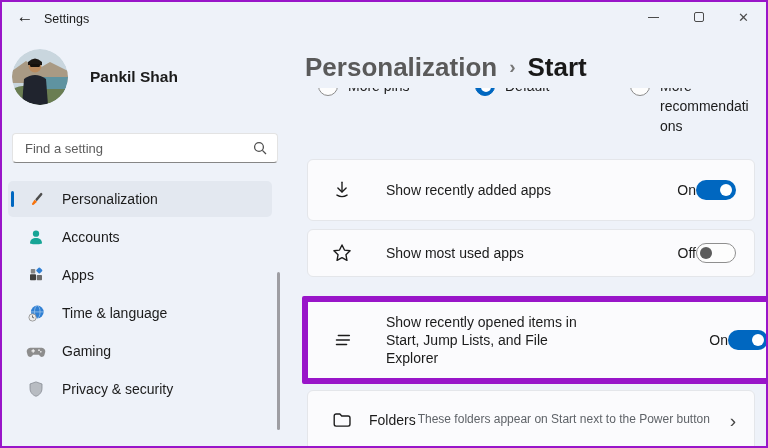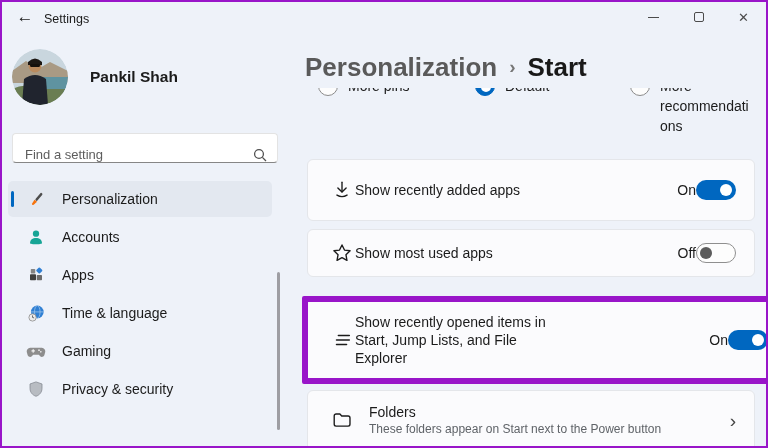--- a/index.html
+++ b/index.html
@@ -19,21 +19,21 @@
   .max-glyph { width:10px; height:10px; border:1.2px solid #4b4b4b; border-radius:2px; display:block; }
   .close-glyph { font-size:13px; color:#4b4b4b; line-height:1; }
 
   
   .profile { position:absolute; left:12px; top:48px; width:270px; height:58px; display:flex; align-items:center; cursor:pointer; }
   .avatar { width:56px; height:56px; border-radius:50%; overflow:hidden; flex:0 0 56px; }
   .profile-name { margin-left:22px; font-size:15.5px; font-weight:bold; }
 
   .searchbox { position:absolute; left:12px; top:133px; width:266px; height:30px; background:#ffffff;
                border:1px solid #e3e3e3; border-bottom:1px solid #868686; border-radius:4px;
-               display:flex; align-items:flex-end;gap:8px; }
+               display:flex; align-items:center;gap:8px; }
   .searchbox input { flex:1; border:none; outline:none; background:transparent; font-family:inherit;
                      font-size:13px; color:#1b1b1b; padding:0 6px 0 12px; }
   .searchbox input::placeholder { color:#5d5d5d; opacity:1; }
   .search-icon { margin-right:10px; display:flex; }
 
   .nav { position:absolute; left:8px; top:181px; width:264px; }
   .nav-item { position:relative; height:36px; margin-bottom:2px; border-radius:5px; display:flex; align-items:center;
               padding-left:18px; cursor:pointer; }
   .nav-item.selected { background:#e3e8f0; }
   .nav-item.selected::before { content:""; position:absolute; left:3px; top:10px; width:3px; height:16px;
@@ -61,23 +61,23 @@
 
   .card { position:absolute; left:14px; width:448px; background:#fbfbfd; border:1px solid #e4e6ea; border-radius:6px;
           display:flex; align-items:center; padding:0 18px 0 22px; cursor:pointer; }
   .card-1 { top:71px;  height:62px; }
   .card-2 { top:141px; height:48px; }
   .card-4 { top:302px; height:60px; border-bottom-left-radius:0; border-bottom-right-radius:0; }
   .hl-box { position:absolute; left:9px; top:208px; width:490px; border:6px solid #9915c9; border-radius:2px; }
   .hl-box .card { position:static; width:100%; height:76px; border-radius:2px; border:none; }
 
   .row-icon { width:24px; height:24px; flex:0 0 24px; display:flex; align-items:center; justify-content:center; }
-  .row-title { margin-left:1px; font-size:14px; }
+  .row-title { margin-left:32px; font-size:14px; }
   .row-title.narrow { width:200px; line-height:18px; }
-  .row-text-stack { margin-left:15px; display:flex; flex-direction:column; gap:2px; }
+  .row-text-stack { margin-left:15px; display:flex; flex-direction:row; gap:2px; }
   .row-sub { font-size:12px; color:#5f6368; }
   .row-right { margin-left:auto; display:flex; align-items:center; }
   .state-label { font-size:14px; }
 
   .toggle { position:relative; width:40px; height:20px; border-radius:10px; cursor:pointer; }
   .toggle.on { background:#0067c0; }
   .toggle.on::after { content:""; position:absolute; top:4px; right:4px; width:12px; height:12px; border-radius:50%; background:#ffffff; }
   .toggle.off { background:#fdfdfd; border:1px solid #8f8f8f; }
   .toggle.off::after { content:""; position:absolute; top:3px; left:3px; width:12px; height:12px; border-radius:50%; background:#5c5c5c; }
 

